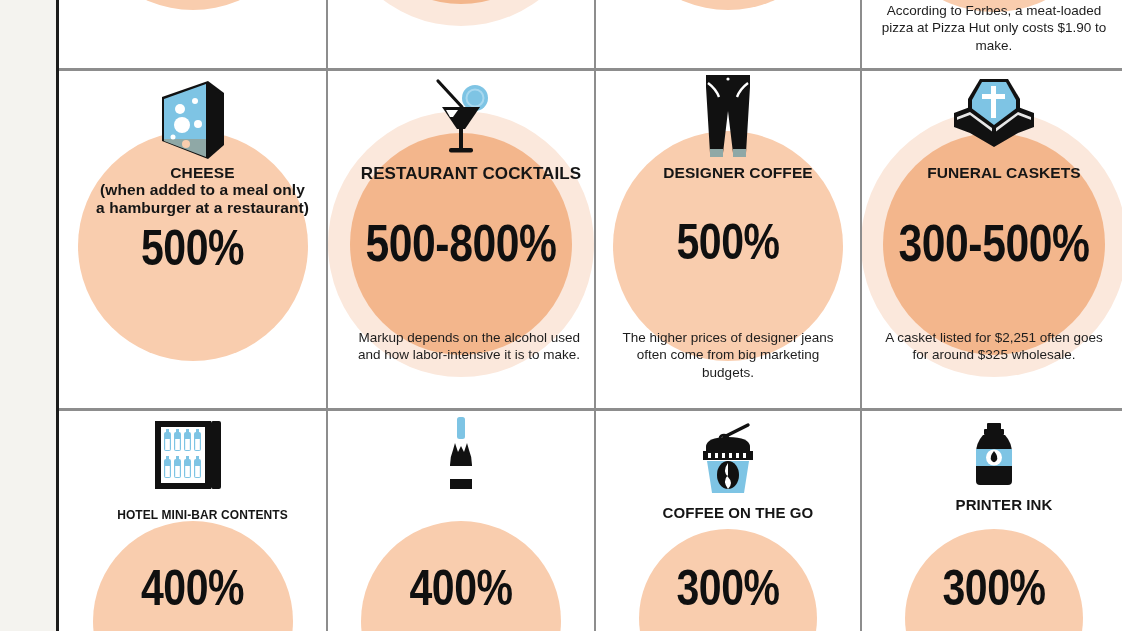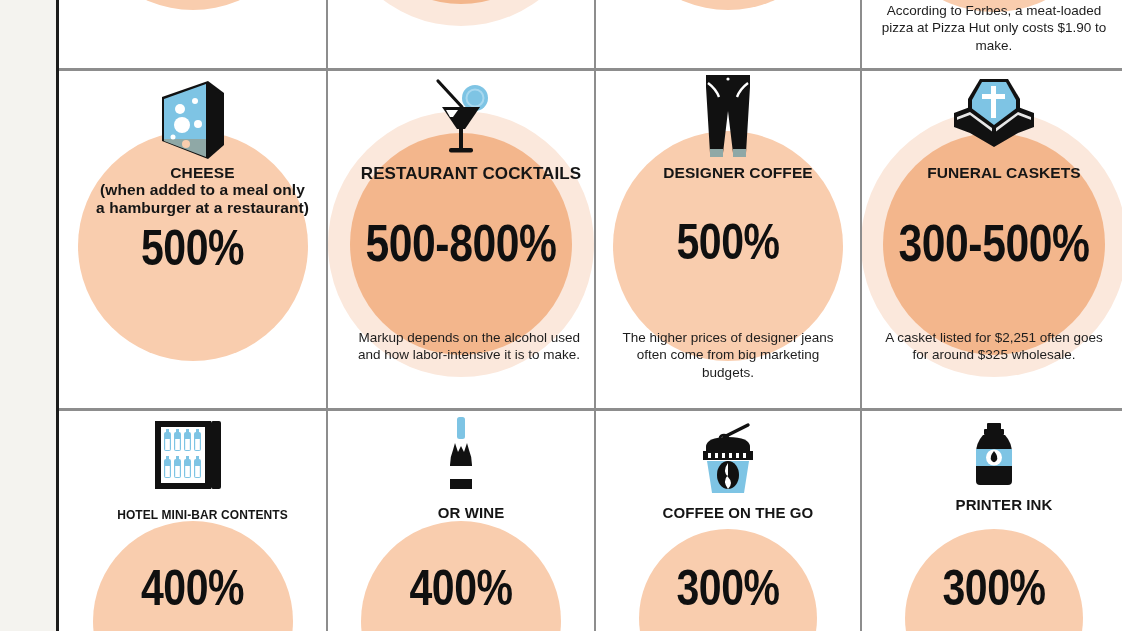--- a/index.html
+++ b/index.html
@@ -299,21 +299,20 @@
         <div class="cell-content">
           <div class="icon-wrap" style="top:6px;">
             <svg width="34" height="76" viewBox="0 0 34 76">
               <rect x="13" y="0" width="8" height="22" rx="2.5" fill="#7ec4e4"></rect>
               <path d="M11 26 L14 35 L17 29 L20 35 L23 26 L25 33 Q28 40 28 48 L28 72 L6 72 L6 48 Q6 40 9 33 Z" fill="#111111"></path>
               <rect x="6" y="49" width="22" height="13" fill="#ffffff"></rect>
               <rect x="6" y="62" width="22" height="10" fill="#111111"></rect>
             </svg>
           </div>
           <div class="label" style="top:94px;font-size:15px;">
-            <div>OR WINE</div>
           </div>
           <div class="value" style="top:148px;font-size:50px;">400%</div>
         </div>
       </div>
 
       <div class="cell row3 r3c3">
         <div class="circle circle-main" style="width:178px;height:178px;top:118px;"></div>
         <div class="cell-content">
           <div class="icon-wrap" style="top:12px;">
             <svg width="56" height="72" viewBox="0 0 56 72">

